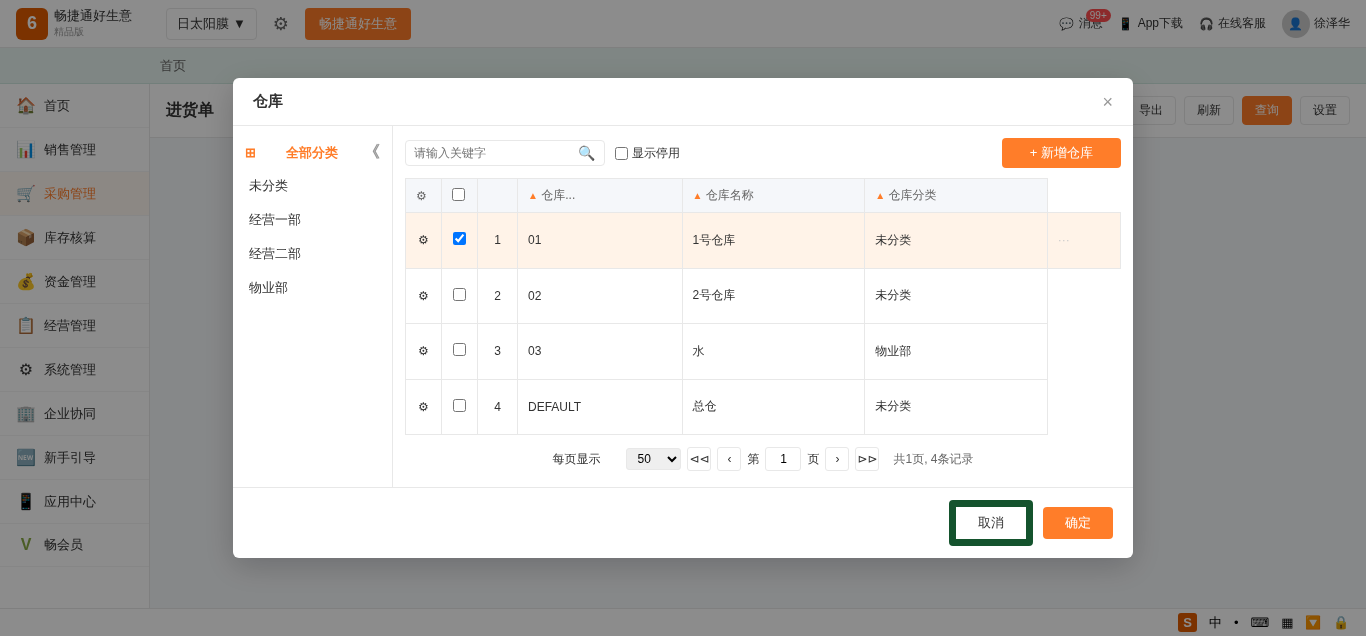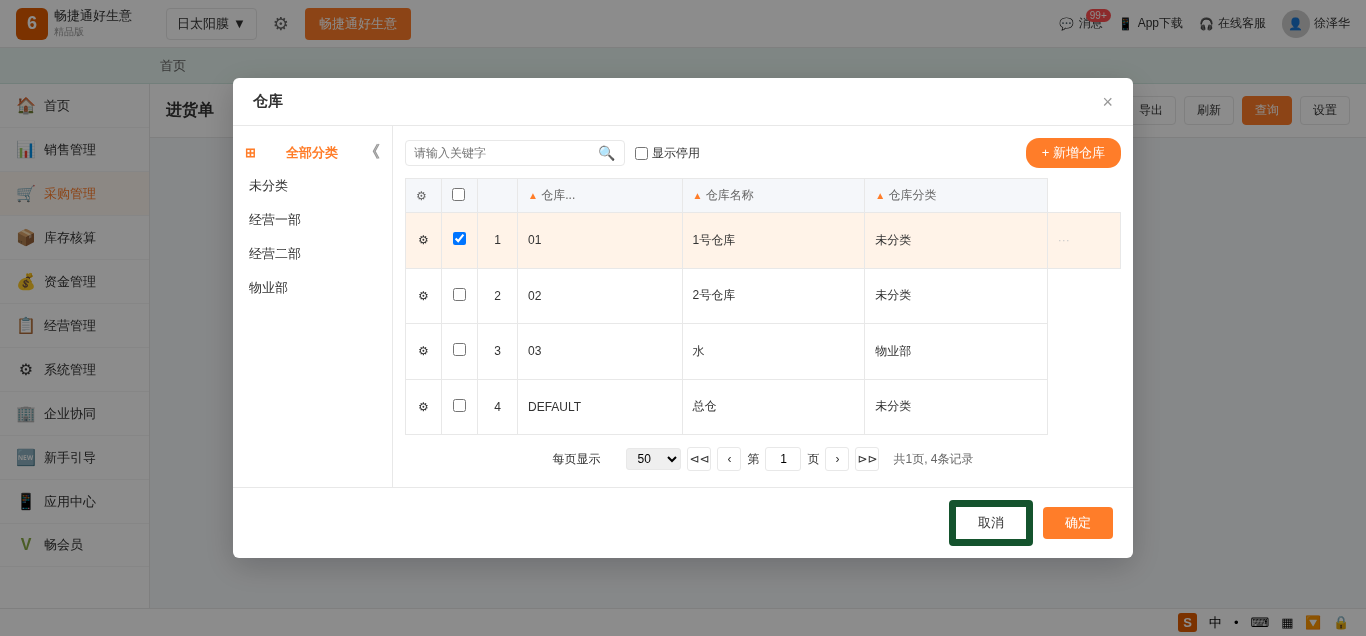--- a/index.html
+++ b/index.html
@@ -169,32 +169,32 @@
     .table-panel { flex: 1; display: flex; flex-direction: column; padding: 12px; }
     .table-toolbar {
       display: flex; align-items: center; justify-content: space-between;
       margin-bottom: 10px;
     }
     .table-toolbar-left { display: flex; align-items: center; gap: 10px; }
     .search-input-wrap {
       display: flex; align-items: center;
       border: 1px solid #e8e8e8; border-radius: 4px;
       padding: 4px 8px; background: #fff;
-      width: 220px;
+      width: 200px;
     }
     .search-input-wrap input {
       border: none; outline: none; font-size: 12px; flex: 1; color: #333;
     }
     .search-icon { color: #999; font-size: 14px; cursor: pointer; }
     .show-disabled-wrap { display: flex; align-items: center; gap: 4px; font-size: 12px; color: #333; }
     .show-disabled-wrap input[type=checkbox] { cursor: pointer; }
     .add-warehouse-btn {
       background: #ff7d29; color: #fff;
-      border: none; border-radius: 13px;
-      padding: 6px 16px; font-size: 13px; cursor: pointer;
+      border: none; border-radius: 4px;
+      padding: 6px 28px; font-size: 13px; cursor: pointer;
     }
 
     
     .warehouse-table { width: 100%; border-collapse: collapse; flex: 1; }
     .warehouse-table th {
       background: #f5f7fa;
       border: 1px solid #e8e8e8;
       padding: 8px 10px;
       font-size: 12px; color: #666; font-weight: normal;
       text-align: left;

